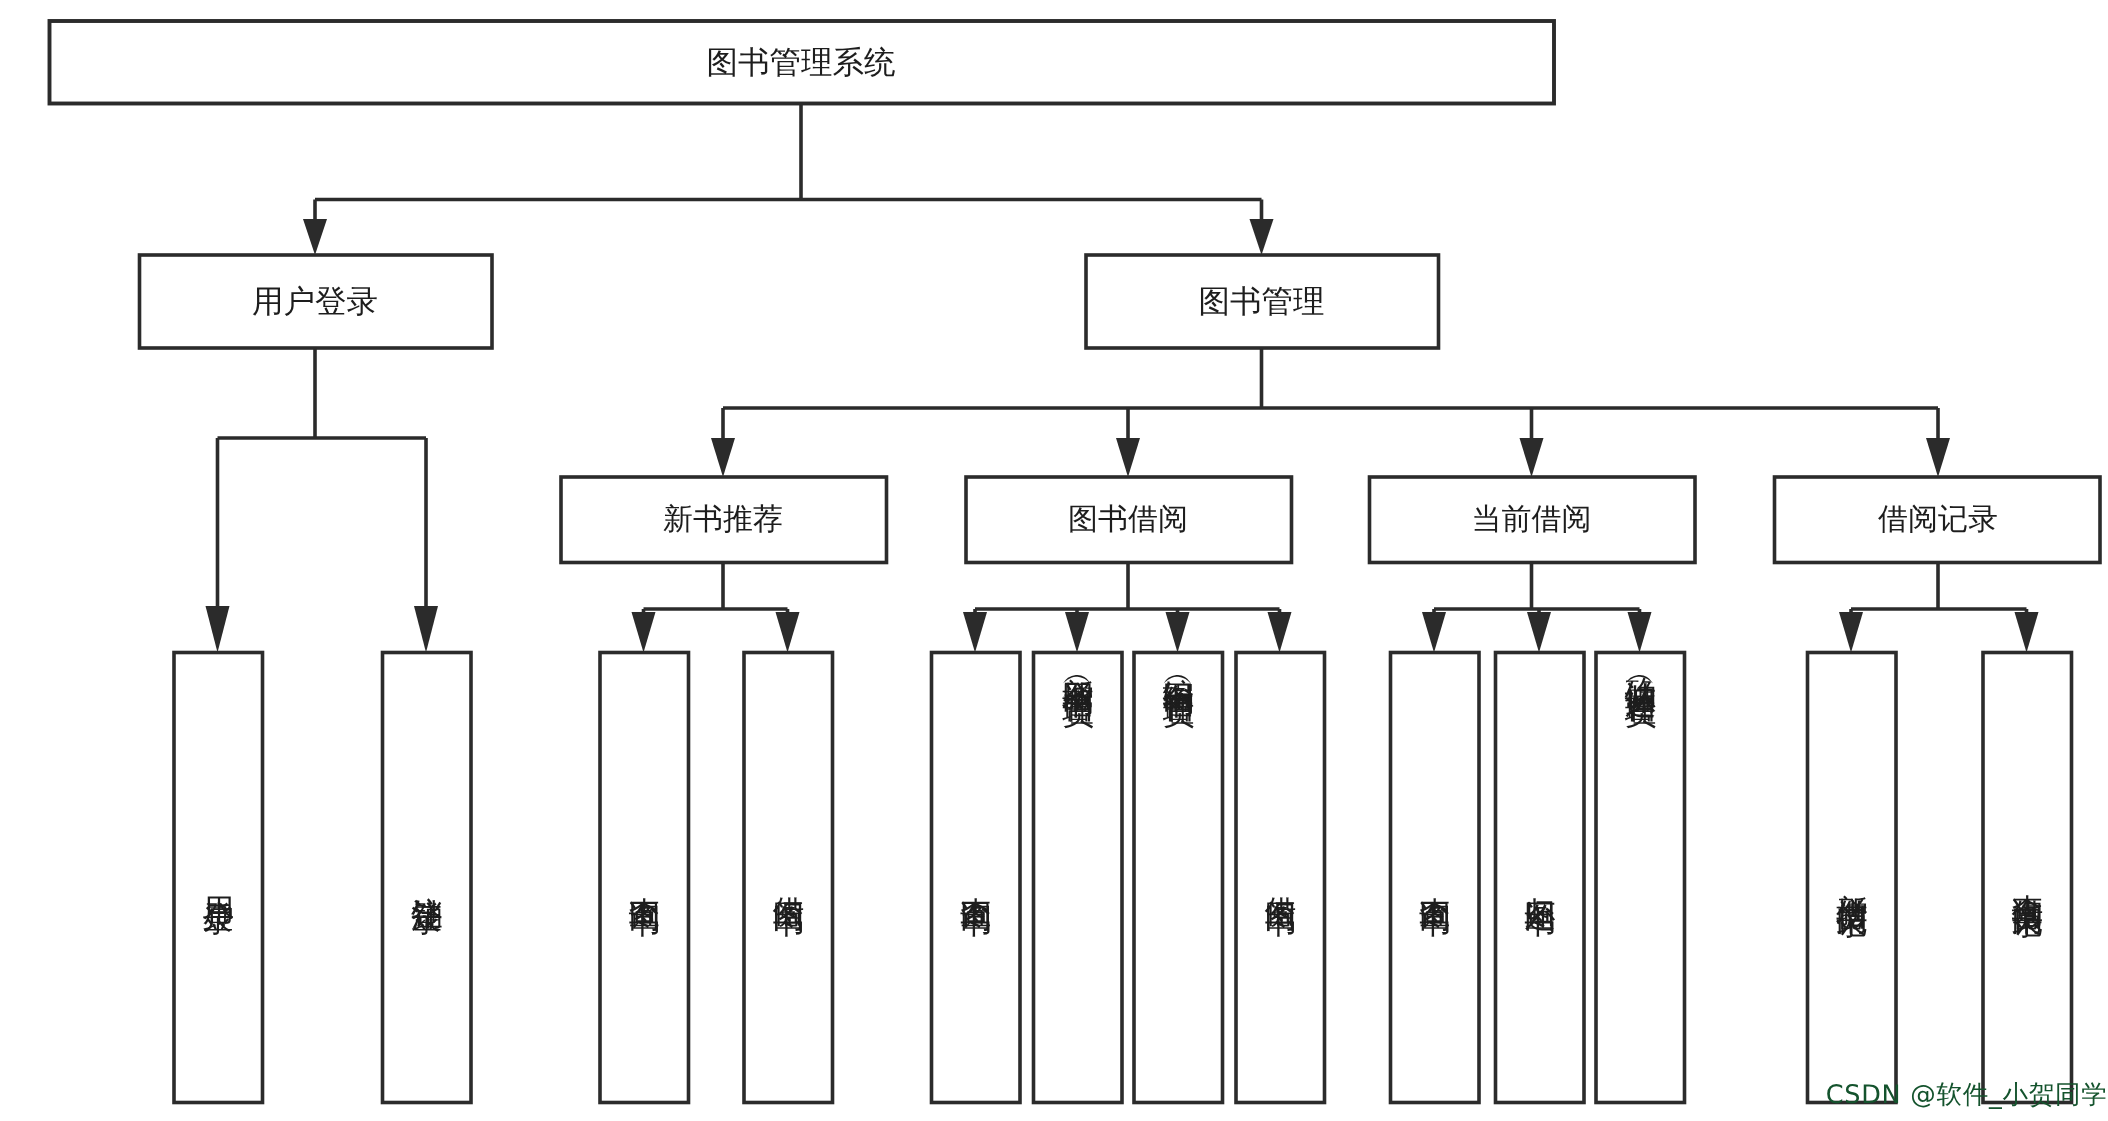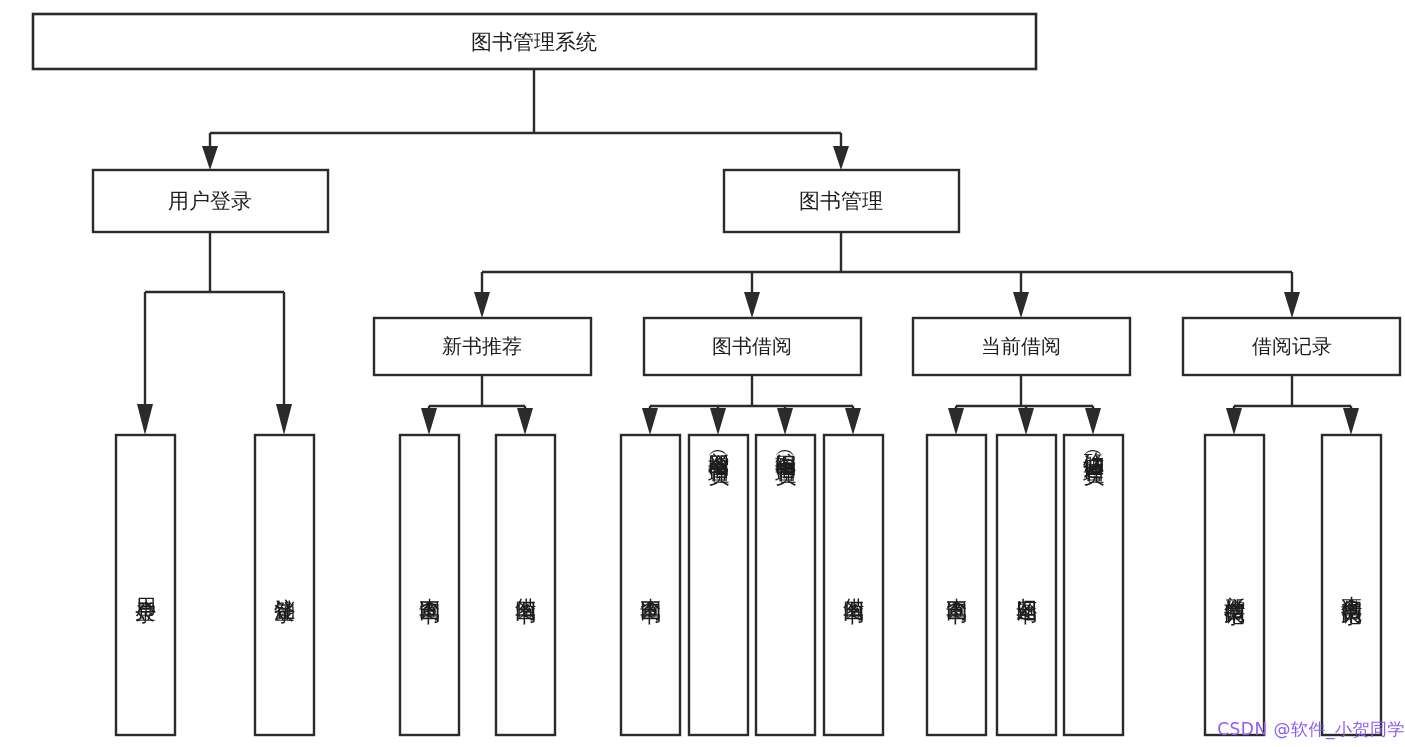--- a/index.html
+++ b/index.html
@@ -69,21 +69,21 @@
     color: #1d1d1d;
     white-space: nowrap;
     text-align: center;
   }
   #watermark {
     position: absolute;
     right: 12px;
     bottom: 6px;
     font-family: "DejaVu Sans", "Liberation Sans", sans-serif;
     font-size: 17px;
-    color: #8b5cf6;
+    color: #14532d;
     letter-spacing: 0.5px;
     user-select: none;
     white-space: nowrap;
   }
 </style>
 </head>
 <body>
 
 <div id="diagram-root">
 

